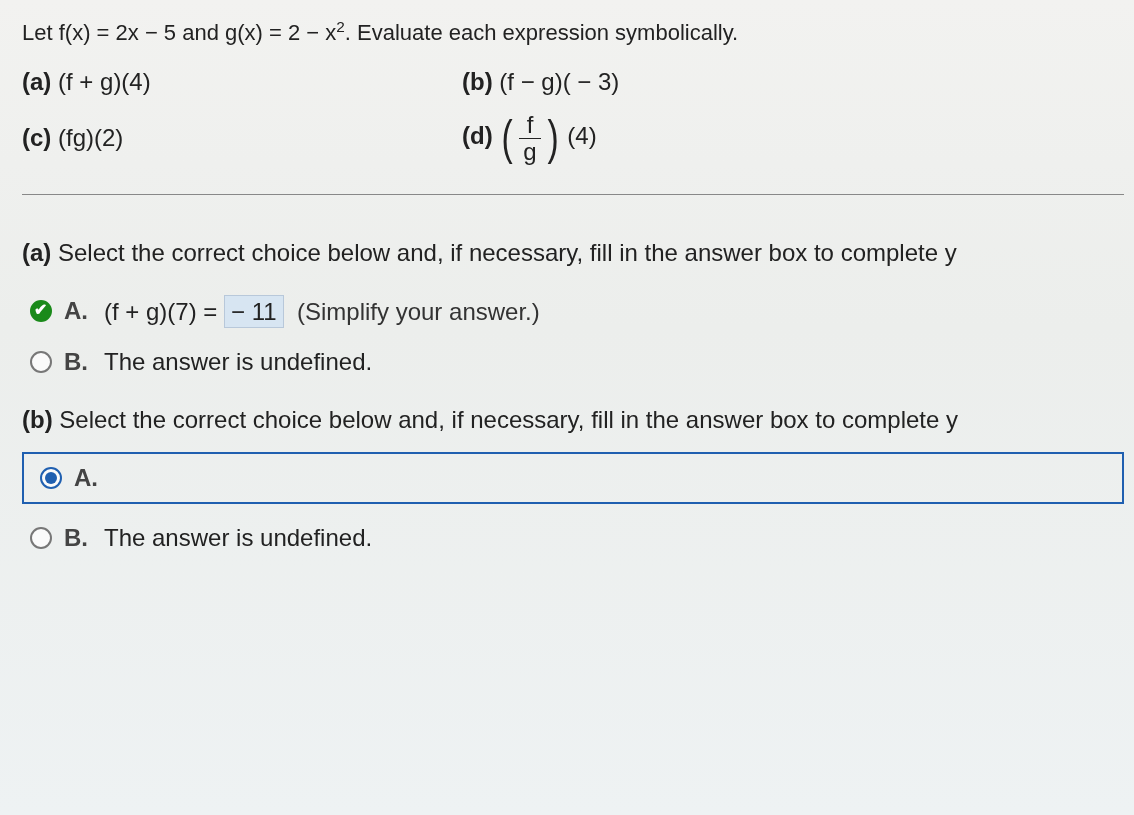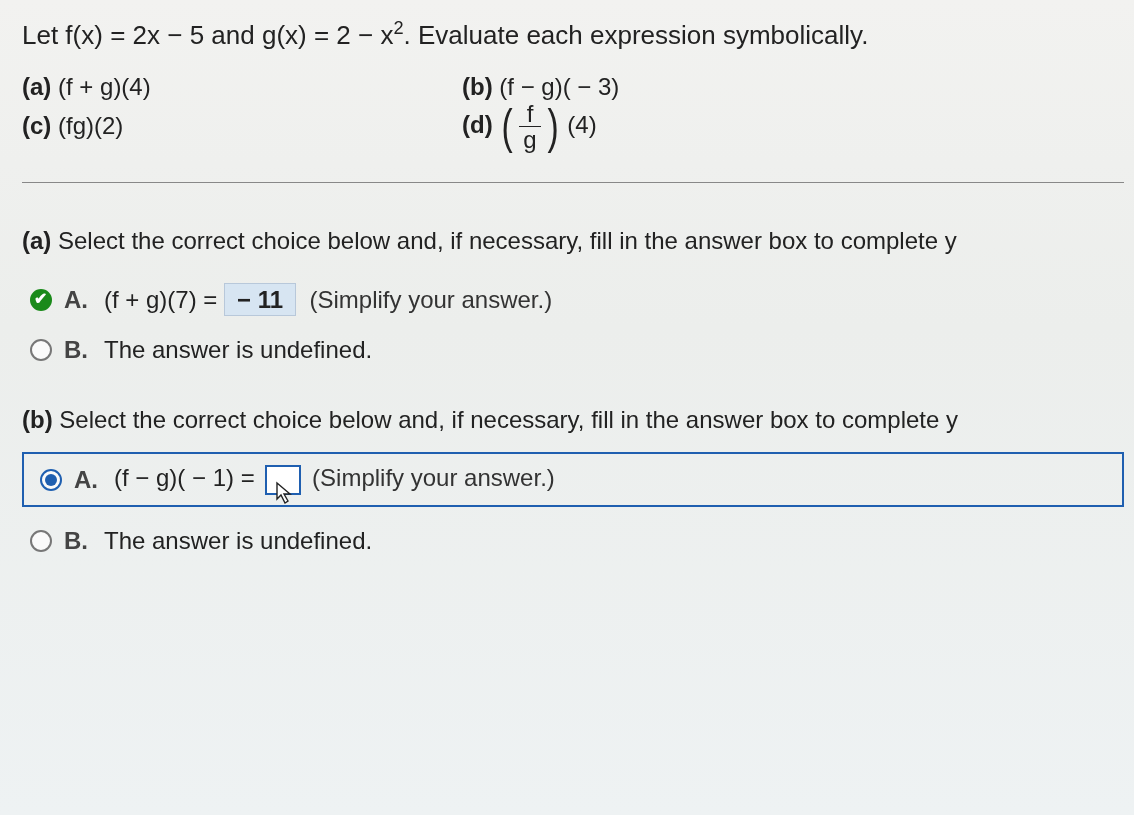--- a/index.html
+++ b/index.html
@@ -14,27 +14,27 @@
   }
   .page {
     width: 1134px;
     height: 815px;
     padding: 18px 10px 10px 22px;
     background: linear-gradient(180deg, #f2f2f0 0%, #eceeec 40%, #eef2f3 100%);
     font-size: 24px;
     color: #222;
   }
   .question-stem {
-    font-size: 26px;
+    font-size: 22px;
     margin-bottom: 22px;
   }
   .parts-grid {
     display: grid;
     grid-template-columns: 440px 1fr;
-    row-gap: 0;
+    row-gap: 16px;
     align-items: center;
     margin-bottom: 18px;
   }
   .part-label { font-weight: bold; }
   .frac {
     display: inline-block;
     vertical-align: middle;
     text-align: center;
     line-height: 1.05;
     margin: 0 4px;
@@ -101,24 +101,23 @@
   }
   .choice-label {
     font-weight: 600;
     color: #444;
     width: 28px;
   }
   .choice-body { font-size: 24px; }
   .filled-answer {
     background: #d7e5f2;
     border: 1px solid #b8c8da;
-    padding: 0 12px;
+    padding: 0 6px;
     display: inline-block;
     line-height: 1.3;
-    font-weight: bold;
   }
   .hint { color: #333; }
   .selected-box {
     border: 2px solid #1f5fb0;
     margin-top: 18px;
     padding: 10px 8px 10px 8px;
   }
   .answer-box {
     display: inline-block;
     width: 36px; height: 30px;
@@ -188,40 +187,29 @@
       &nbsp;<span class="hint">(Simplify your answer.)</span>
     </div>
   </div>
 
   <div class="choice-row">
     <div class="radio"></div>
     <div class="choice-label">B.</div>
     <div class="choice-body">The answer is undefined.</div>
   </div>
 
-  <div class="subq" style="margin-top:42px;">
+  <div class="subq" style="margin-top:30px;">
     <span class="subq-label">(b)</span>
     <span>Select the correct choice below and, if necessary, fill in the answer box to complete y</span>
   </div>
 
   <div class="selected-box">
     <div class="choice-row" style="margin-top:0;">
       <div class="radio selected-blue"></div>
       <div class="choice-label">A.</div>
-      <div class="choice-body">
-        <span>(f − g)( − 1) =</span>
-        <span class="answer-box">
-          <span class="cursor-arrow">
-            <svg width="20" height="24" viewBox="0 0 20 24">
-              <path d="M2 2 L2 18 L6 14 L10 22 L13 20 L9 13 L15 13 Z" fill="#fff" stroke="#222" stroke-width="1.4"></path>
-            </svg>
-          </span>
-        </span>
-        <span class="hint">(Simplify your answer.)</span>
-      </div>
     </div>
   </div>
 
   <div class="choice-row">
     <div class="radio"></div>
     <div class="choice-label">B.</div>
     <div class="choice-body">The answer is undefined.</div>
   </div>
 
 </div>

